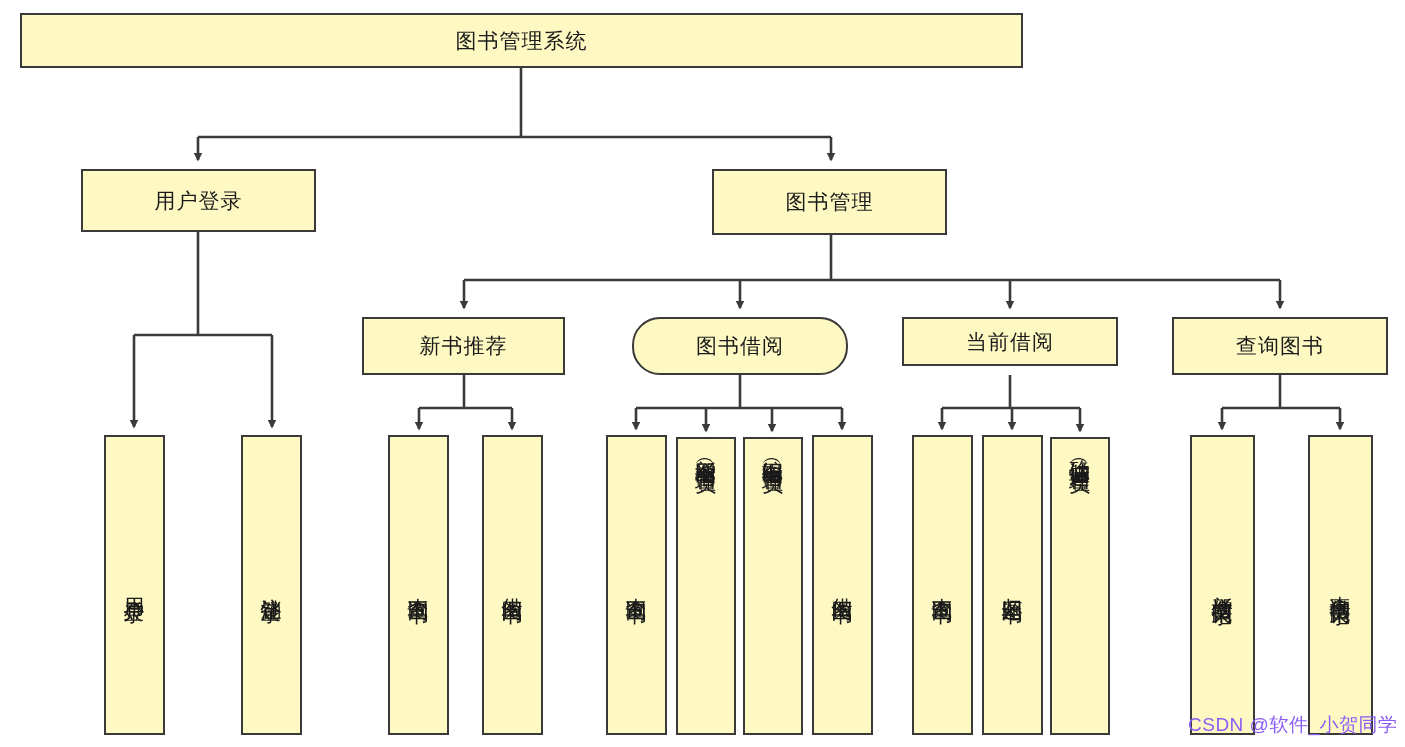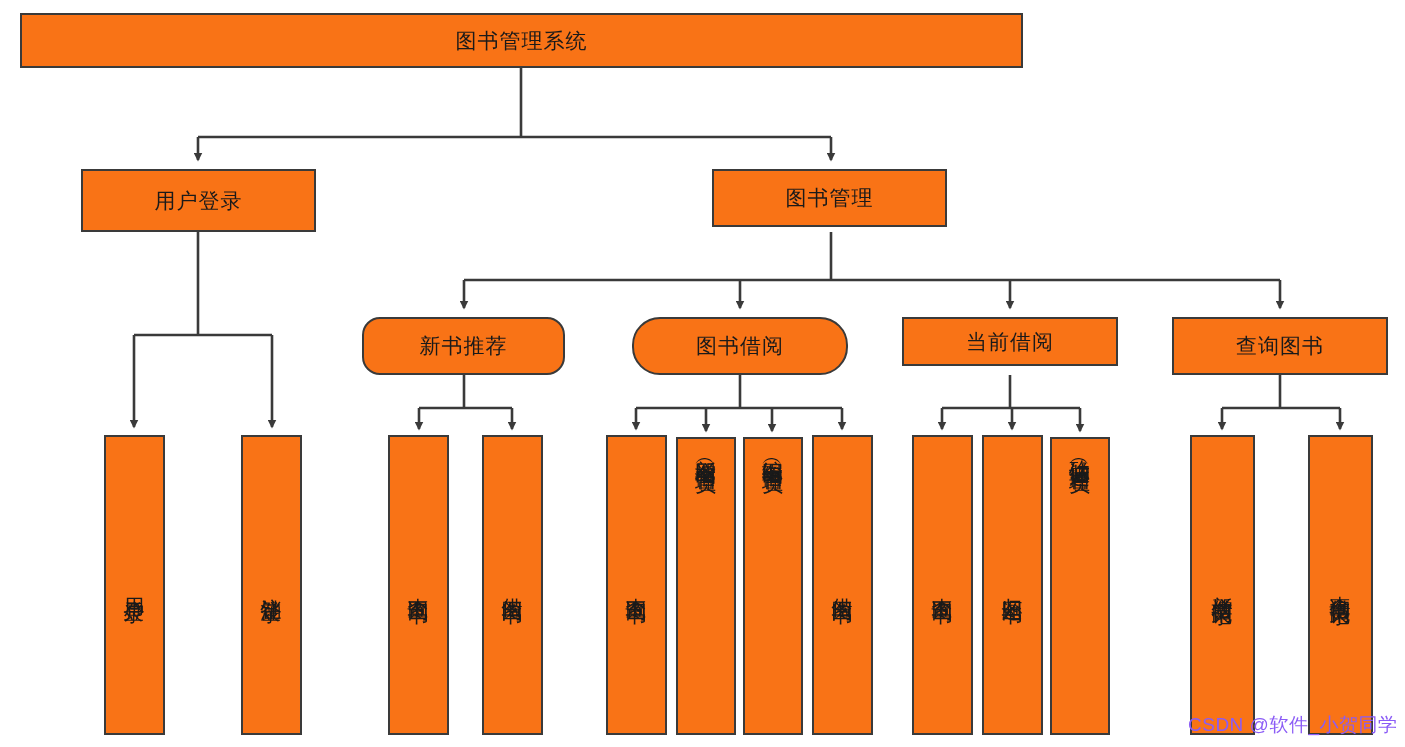--- a/index.html
+++ b/index.html
@@ -14,21 +14,21 @@
     position: relative;
     width: 1405px;
     height: 747px;
     background: #ffffff;
     overflow: hidden;
   }
   .node {
     position: absolute;
     box-sizing: border-box;
     border: 2px solid #3a3a3a;
-    background: #f97316;
+    background: #fef9c3;
     color: #1a1a1a;
     display: flex;
     align-items: center;
     justify-content: center;
     text-align: center;
   }
   .node.h {
     font-size: 21px;
     letter-spacing: 1px;
   }
@@ -114,23 +114,23 @@
       <path d="M1280,375 L1280,408"></path>
       <path d="M1222,408 L1340,408"></path>
       <path d="M1222,408 L1222,429" marker-end="url(#arrow)"></path>
       <path d="M1340,408 L1340,429" marker-end="url(#arrow)"></path>
     </g>
   </svg>
 
   <div class="node h" style="left:20px; top:13px; width:1003px; height:55px;">图书管理系统</div>
 
   <div class="node h" style="left:81px; top:169px; width:235px; height:63px;">用户登录</div>
-  <div class="node h" style="left:712px; top:169px; width:235px; height:58px;">图书管理</div>
+  <div class="node h" style="left:712px; top:169px; width:235px; height:66px;">图书管理</div>
 
-  <div class="node h" style="left:362px; top:317px; width:203px; height:58px;border-radius:18px;">新书推荐</div>
+  <div class="node h" style="left:362px; top:317px; width:203px; height:58px;">新书推荐</div>
   <div class="node h" style="left:632px; top:317px; width:216px; height:58px;border-radius:28px;">图书借阅</div>
   <div class="node h" style="left:902px; top:317px; width:216px; height:49px;">当前借阅</div>
   <div class="node h" style="left:1172px; top:317px; width:216px; height:58px;">查询图书</div>
 
   <div class="node v" style="left:104px; top:435px; width:61px; height:300px;">用户登录</div>
   <div class="node v" style="left:241px; top:435px; width:61px; height:300px;">注销登录</div>
 
   <div class="node v" style="left:388px; top:435px; width:61px; height:300px;">查询图书</div>
   <div class="node v" style="left:482px; top:435px; width:61px; height:300px;">借阅图书</div>
 

